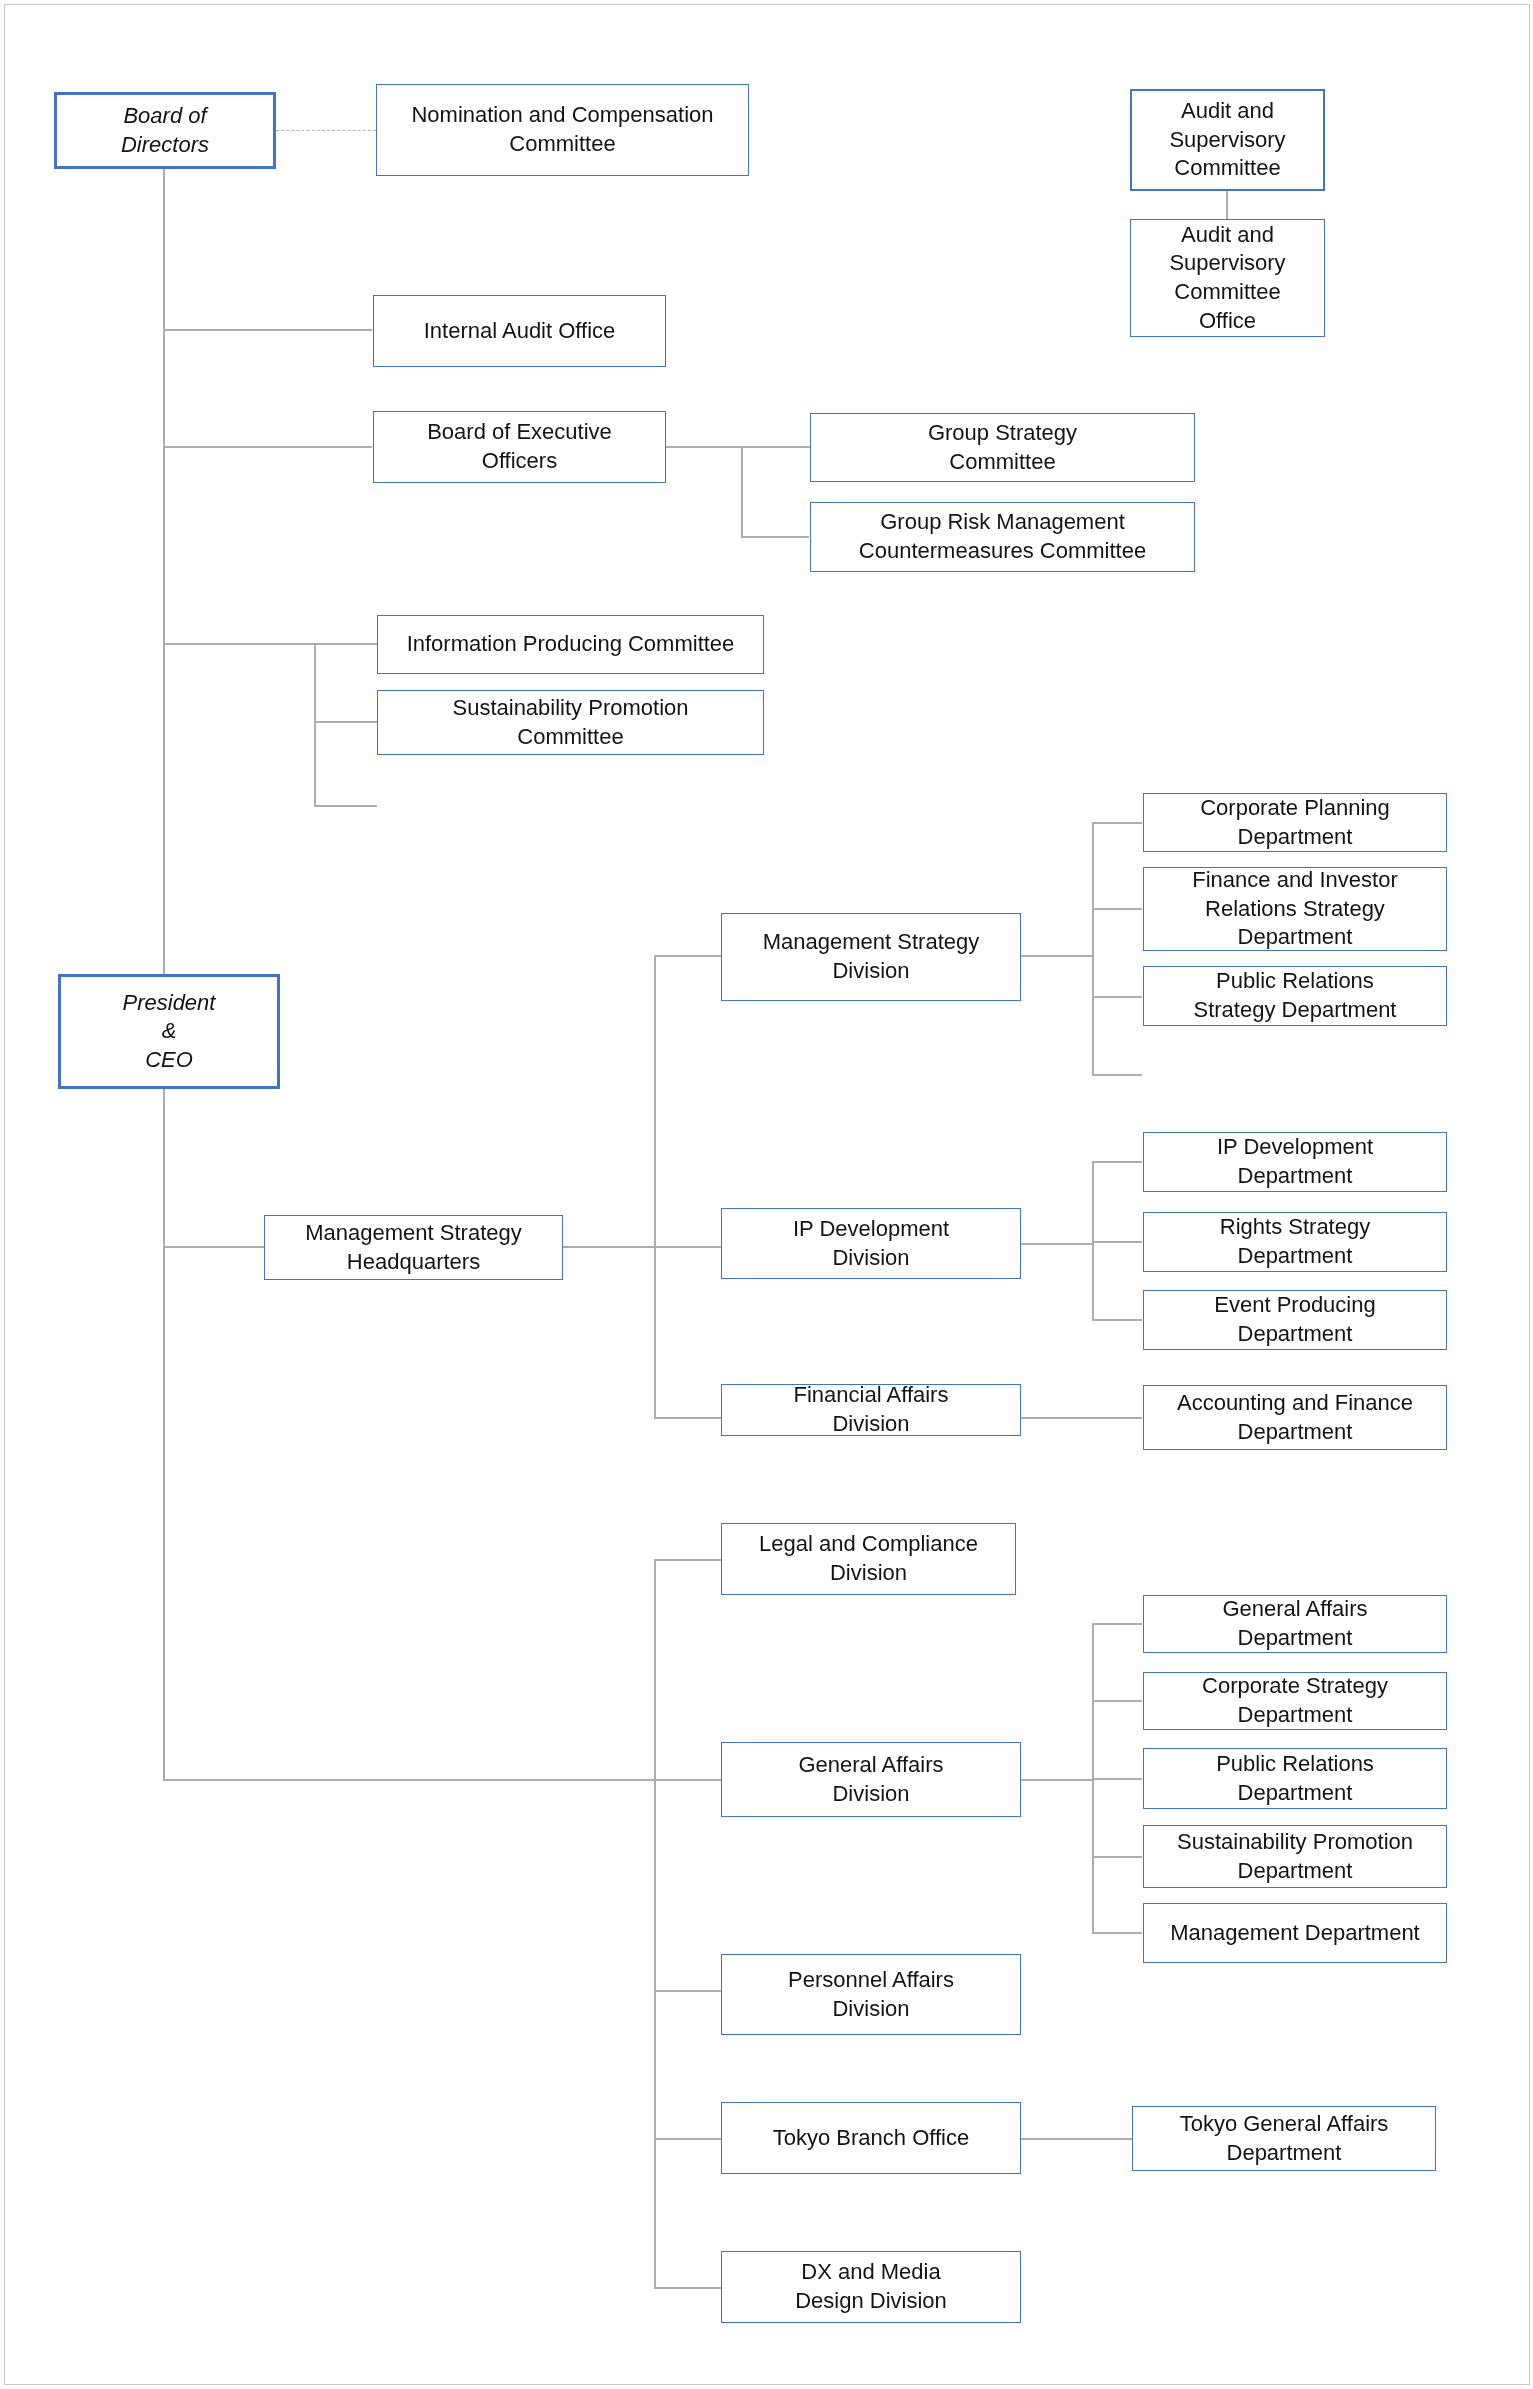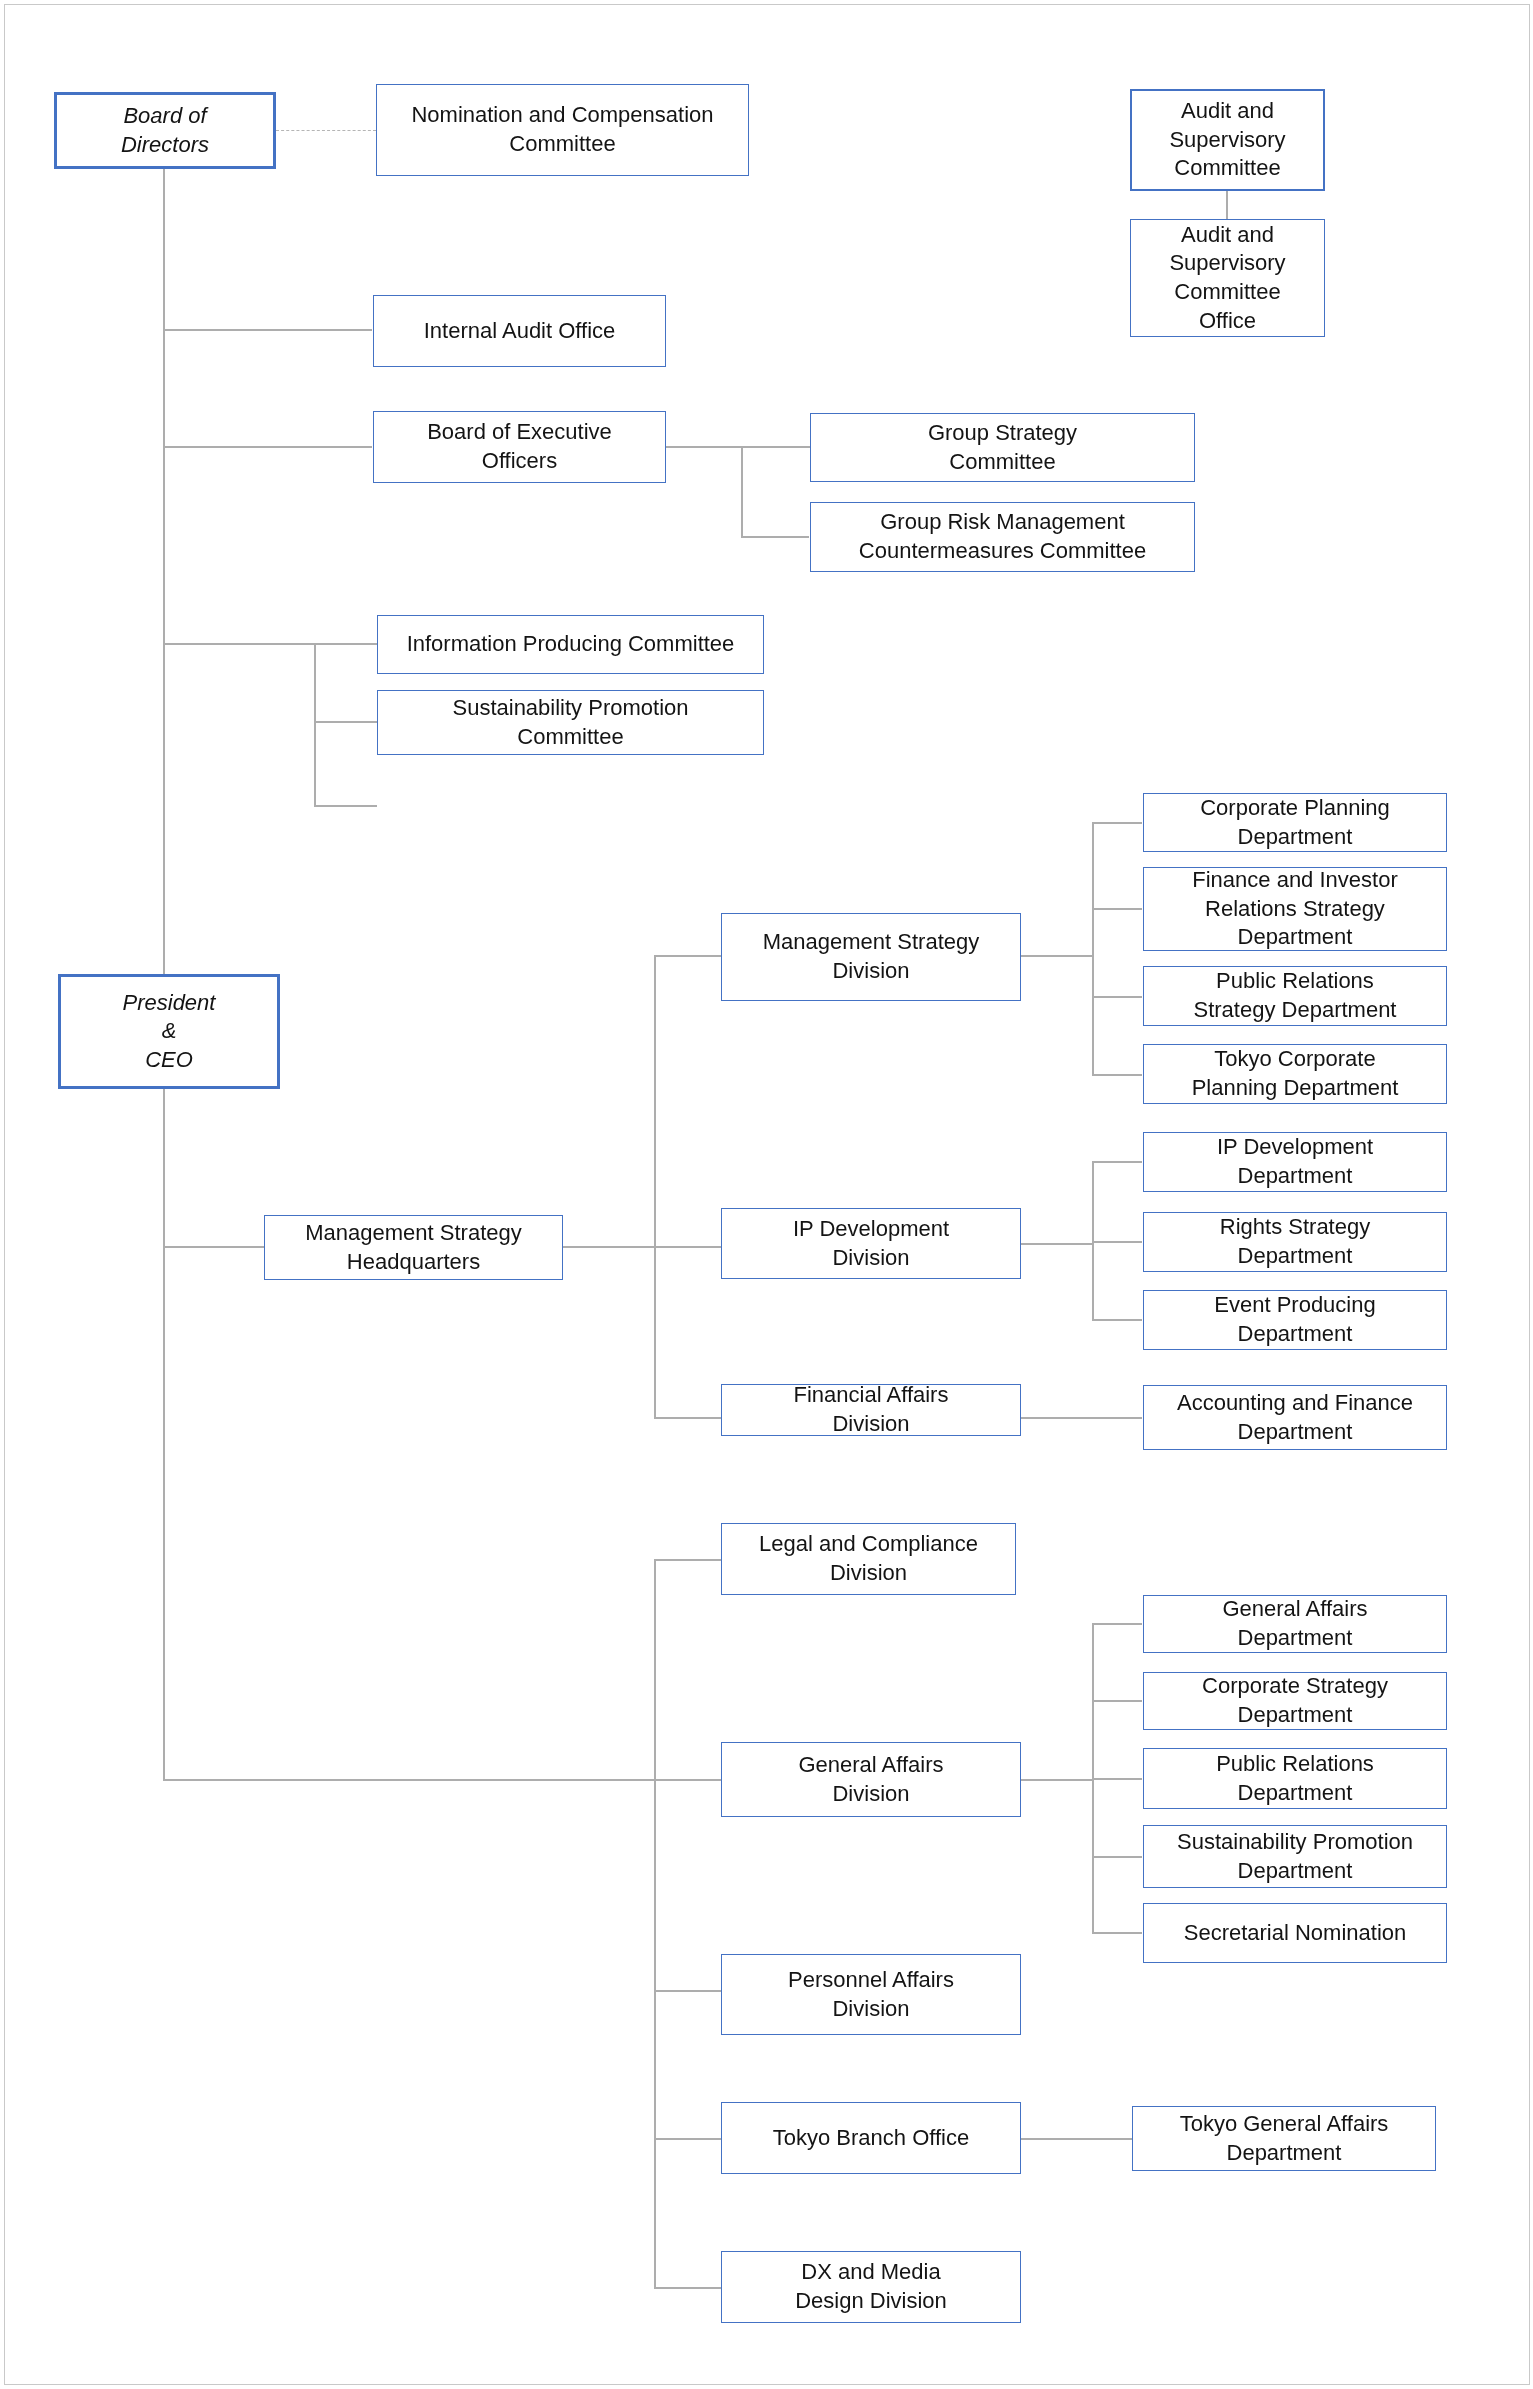--- a/index.html
+++ b/index.html
@@ -90,22 +90,20 @@
 Committee</div>
   <div class="node" style="left:1143px;top:793px;width:304px;height:59px">Corporate Planning
 Department</div>
   <div class="node" style="left:1143px;top:867px;width:304px;height:84px">Finance and Investor
 Relations Strategy
 Department</div>
   <div class="node" style="left:721px;top:913px;width:300px;height:88px">Management Strategy
 Division</div>
   <div class="node" style="left:1143px;top:966px;width:304px;height:60px">Public Relations
 Strategy Department</div>
-  <div class="node" style="left:1143px;top:1044px;width:304px;height:60px">Tokyo Corporate
-Planning Department</div>
   <div class="node thick" style="left:58px;top:974px;width:222px;height:115px">President
 &amp;
 CEO</div>
   <div class="node" style="left:1143px;top:1132px;width:304px;height:60px">IP Development
 Department</div>
   <div class="node" style="left:1143px;top:1212px;width:304px;height:60px">Rights Strategy
 Department</div>
   <div class="node" style="left:264px;top:1215px;width:299px;height:65px">Management Strategy
 Headquarters</div>
   <div class="node" style="left:721px;top:1208px;width:300px;height:71px">IP Development
@@ -121,21 +119,21 @@
   <div class="node" style="left:1143px;top:1595px;width:304px;height:58px">General Affairs
 Department</div>
   <div class="node" style="left:1143px;top:1672px;width:304px;height:58px">Corporate Strategy
 Department</div>
   <div class="node" style="left:721px;top:1742px;width:300px;height:75px">General Affairs
 Division</div>
   <div class="node" style="left:1143px;top:1748px;width:304px;height:61px">Public Relations
 Department</div>
   <div class="node" style="left:1143px;top:1825px;width:304px;height:63px">Sustainability Promotion
 Department</div>
-  <div class="node" style="left:1143px;top:1903px;width:304px;height:60px">Secretarial Nomination</div>
+  <div class="node" style="left:1143px;top:1903px;width:304px;height:60px">Management Department</div>
   <div class="node" style="left:721px;top:1954px;width:300px;height:81px">Personnel Affairs
 Division</div>
   <div class="node" style="left:721px;top:2102px;width:300px;height:72px">Tokyo Branch Office</div>
   <div class="node" style="left:1132px;top:2106px;width:304px;height:65px">Tokyo General Affairs
 Department</div>
   <div class="node" style="left:721px;top:2251px;width:300px;height:72px">DX and Media
 Design Division</div>
 </div>
 
 

